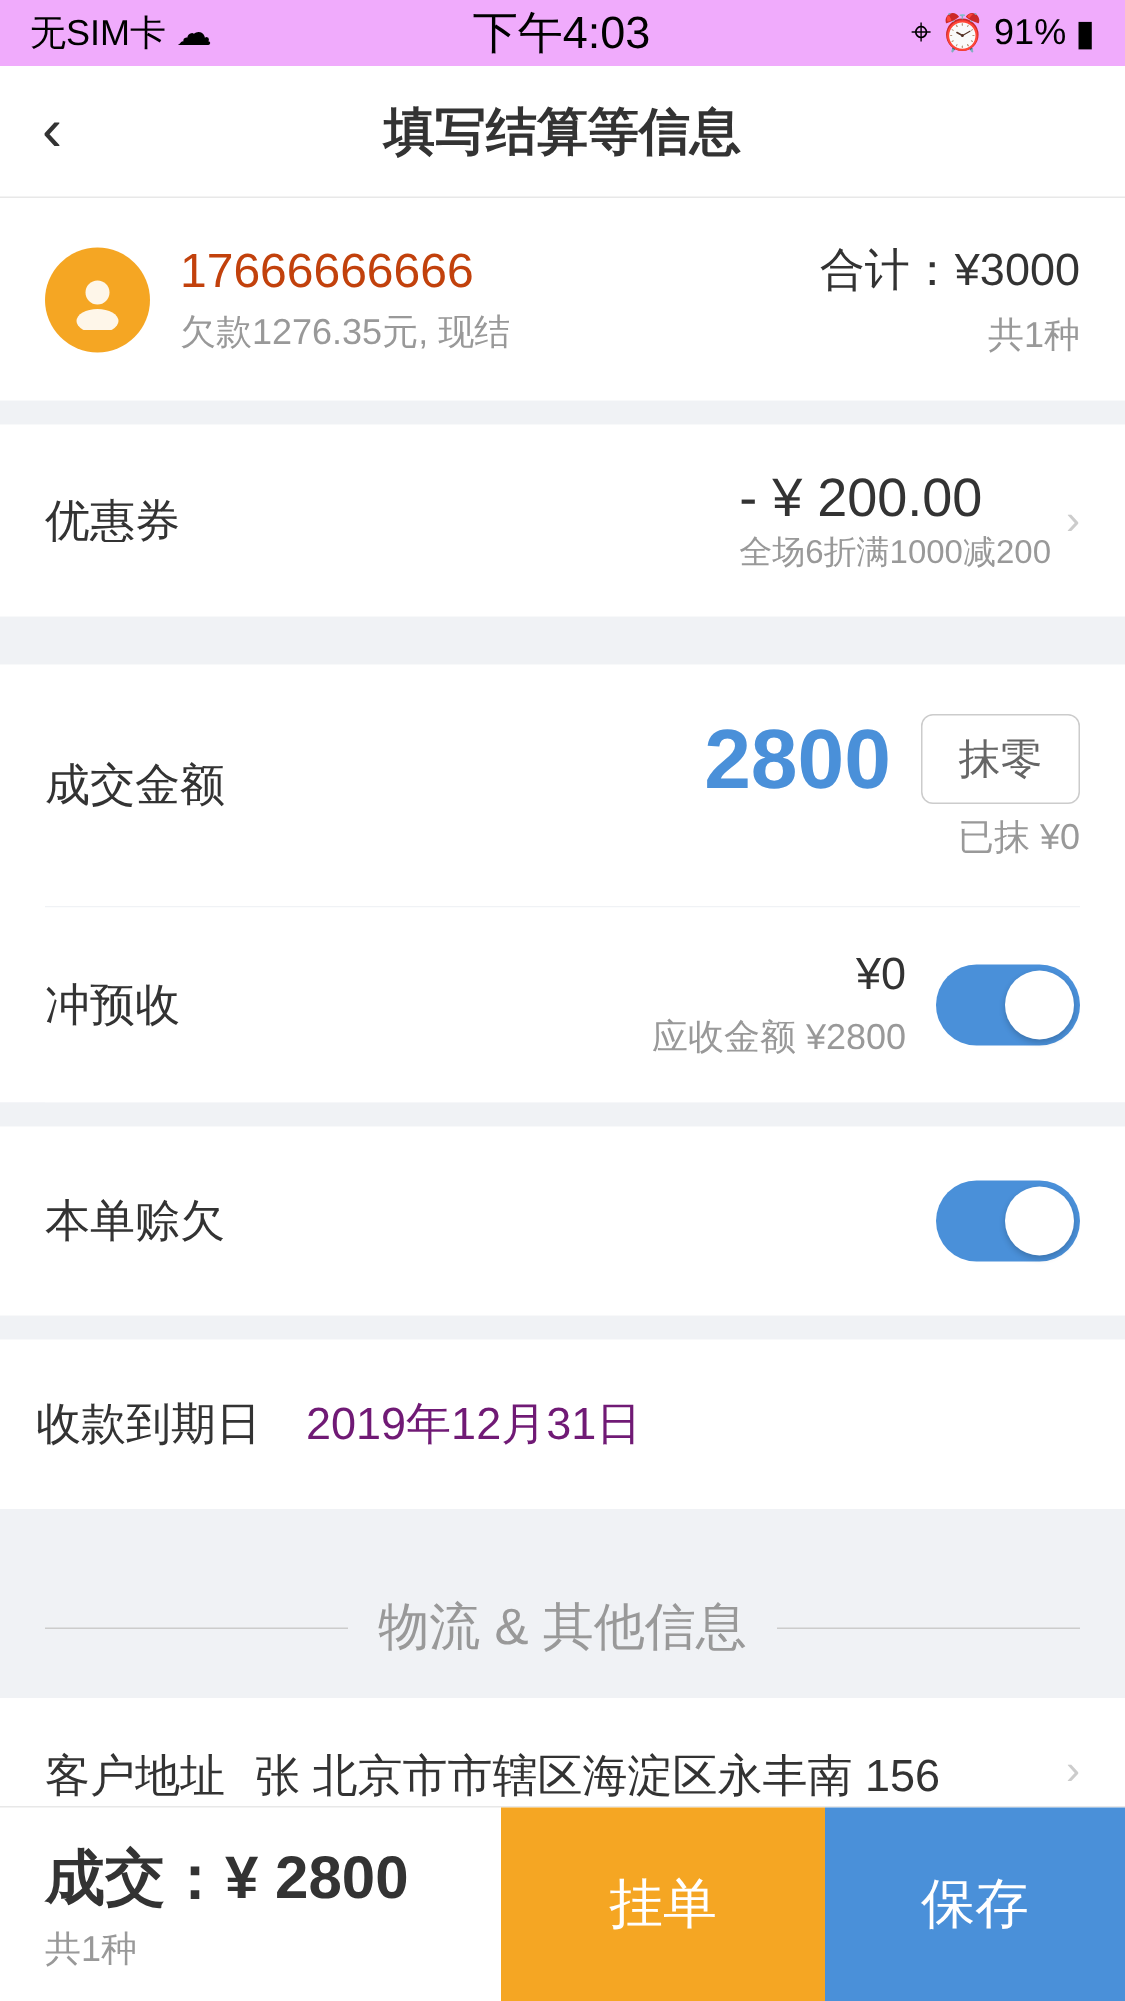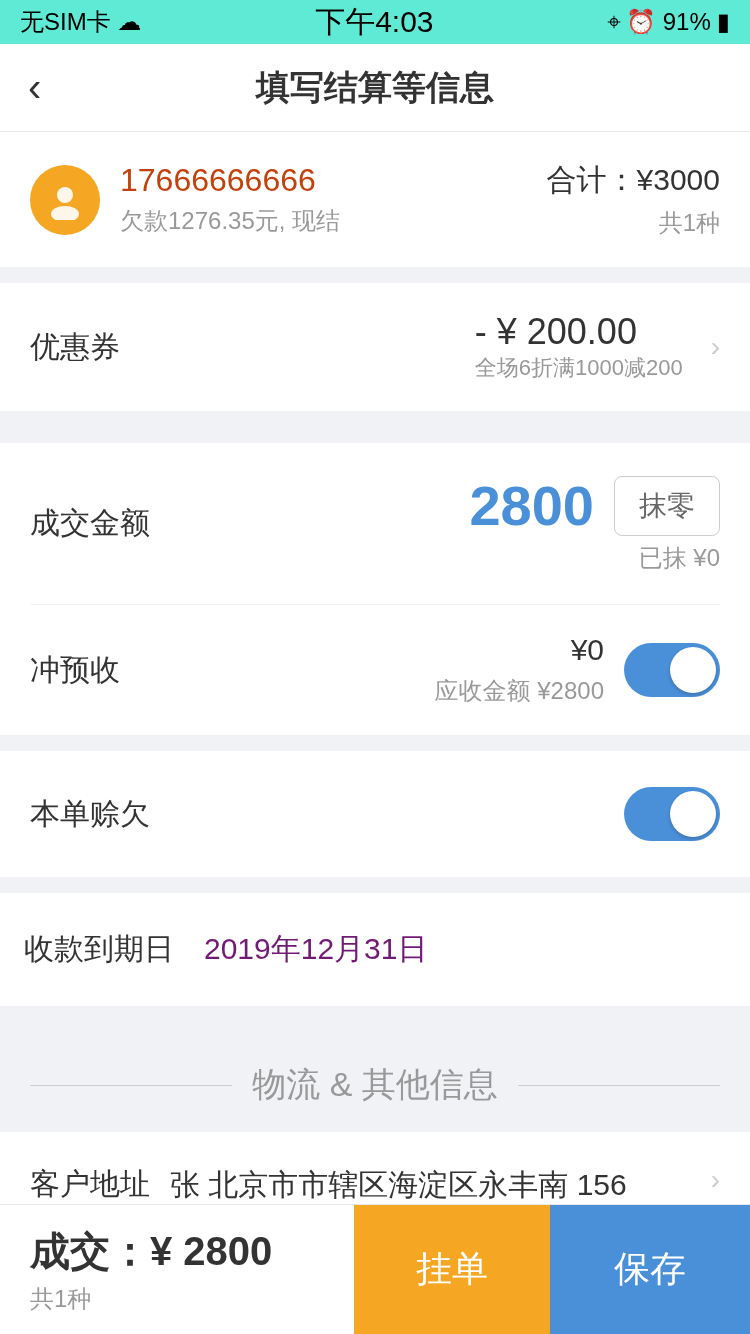--- a/index.html
+++ b/index.html
@@ -11,21 +11,21 @@
       background: #f0f2f5;
       font-size: 28px;
       color: #333;
       position: relative;
     }
 
     
     .status-bar {
       width: 100%;
       height: 44px;
-      background: #5eead4;
+      background: #f0abfc;
       display: flex;
       align-items: center;
       justify-content: space-between;
       padding: 0 20px;
       font-size: 24px;
       color: #000;
     }
     .status-left { display: flex; align-items: center; gap: 8px; }
     .status-center { font-size: 30px; font-weight: 500; }
     .status-right { display: flex; align-items: center; gap: 6px; font-size: 24px; }
@@ -91,21 +91,21 @@
     
     .coupon-row {
       background: #fff;
       padding: 28px 30px;
       display: flex;
       align-items: center;
       justify-content: space-between;
       margin-bottom: 16px;
     }
     .coupon-label { font-size: 30px; color: #333; }
-    .coupon-right { display: flex; align-items: center; gap: 28px; }
+    .coupon-right { display: flex; align-items: center; gap: 10px; }
     .coupon-discount { font-size: 36px; color: #333; font-weight: 500; }
     .coupon-sub { font-size: 22px; color: #999; }
     .chevron-right { color: #ccc; font-size: 28px; }
 
     
     .section-sep {
       height: 16px;
       background: #f0f2f5;
     }
 
@@ -242,21 +242,21 @@
       border-top: 1px solid #e8e8e8;
     }
     .bottom-summary {
       flex: 1;
       padding: 0 30px;
     }
     .bottom-deal { font-size: 28px; color: #666; }
     .bottom-deal span { font-size: 40px; color: #333; font-weight: 600; }
     .bottom-count { font-size: 24px; color: #999; margin-top: 4px; }
     .bottom-btn-hang {
-      width: 196px;
+      width: 216px;
       height: 130px;
       background: #f5a623;
       display: flex;
       align-items: center;
       justify-content: center;
       font-size: 36px;
       color: #fff;
       font-weight: 500;
       cursor: pointer;
     }

